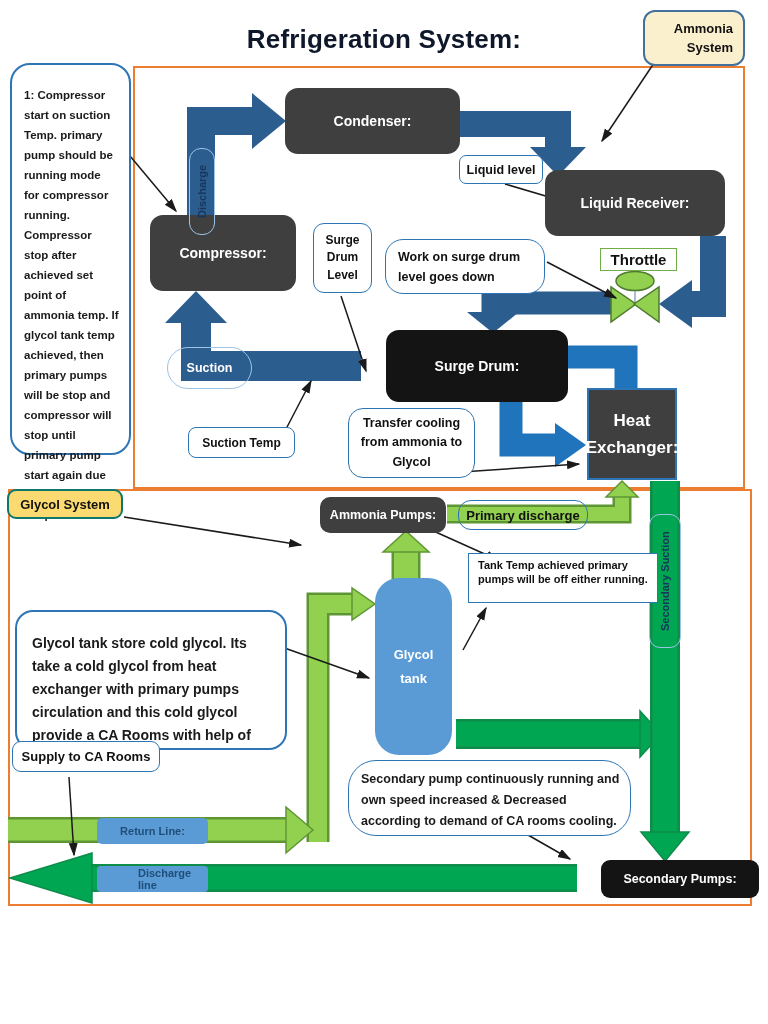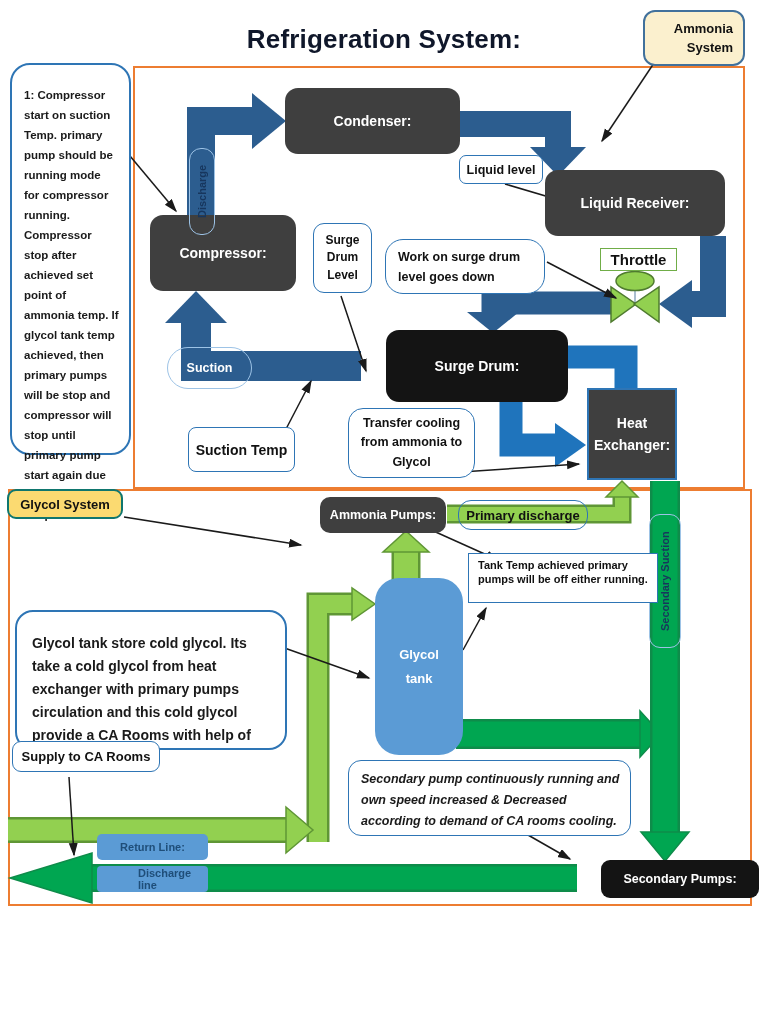--- a/index.html
+++ b/index.html
@@ -131,40 +131,40 @@
   <div id="title" class="abs">Refrigeration System:</div>
 
   <div class="abs tag" style="left:643px;top:10px;width:102px;height:56px;background:#fbf0ce;border:2px solid #41719c;border-radius:12px;padding:2px 10px;line-height:1.5;">Ammonia System</div>
 
   <div class="abs note" style="left:10px;top:63px;width:121px;height:392px;border-radius:20px;padding:20px 10px 0 12px;font-size:11.5px;line-height:20px;">1: Compressor start on suction Temp. primary pump should be running mode for compressor running. Compressor stop after achieved set point of ammonia temp. If glycol tank temp achieved, then primary pumps will be stop and compressor will stop until primary pump start again due to high glycol temp.</div>
 
   <div class="abs node" style="left:285px;top:88px;width:175px;height:66px;">Condenser:</div>
   <div class="abs node" style="left:150px;top:215px;width:146px;height:76px;">Compressor:</div>
   <div class="abs node" style="left:545px;top:170px;width:180px;height:66px;">Liquid Receiver:</div>
   <div class="abs node black" style="left:360px;top:330px;width:182px;height:72px;">Surge Drum:</div>
-  <div class="abs node" style="left:587px;top:388px;width:90px;height:92px;border-radius:0;border:2.5px solid #2e75b5;font-size:14px;line-height:1.6;padding:0 8px;">Heat Exchanger:</div>
+  <div class="abs node" style="left:587px;top:388px;width:90px;height:92px;border-radius:0;border:2.5px solid #2e75b5;font-size:17px;line-height:1.6;padding:0 8px;">Heat Exchanger:</div>
 
   <div class="abs vtext pill" style="left:189px;top:148px;width:26px;height:87px;border-radius:12px;">Discharge</div>
   <div class="abs pill" style="left:167px;top:347px;width:85px;height:42px;border-radius:21px;display:flex;align-items:center;justify-content:center;color:#fff;font-size:12.5px;">Suction</div>
 
   <div class="abs lbl" style="left:459px;top:155px;width:84px;height:29px;border-radius:7px;">Liquid level</div>
   <div class="abs lbl" style="left:313px;top:223px;width:59px;height:70px;border-radius:11px;font-size:12px;line-height:1.45;padding:2px;">Surge Drum Level</div>
   <div class="abs lbl" style="left:385px;top:239px;width:160px;height:55px;border-radius:18px;justify-content:flex-start;text-align:left;padding:4px 12px;line-height:1.6;">Work on surge drum level goes down</div>
   <div class="abs lbl" style="left:600px;top:248px;width:77px;height:23px;border:1.6px solid #70ad47;border-radius:0;font-size:15px;text-align:right;">Throttle</div>
-  <div class="abs lbl" style="left:188px;top:427px;width:107px;height:45px;font-size:14px;">Suction Temp</div>
+  <div class="abs lbl" style="left:188px;top:427px;width:107px;height:31px;font-size:12px;">Suction Temp</div>
   <div class="abs lbl" style="left:348px;top:408px;width:127px;height:70px;border-radius:15px;line-height:1.55;padding:2px 8px;">Transfer cooling from ammonia to Glycol</div>
 
   <div class="abs tag" style="left:7px;top:489px;width:116px;height:30px;background:#fbda71;border:2px solid #0f766e;border-radius:9px;">Glycol System</div>
 
   <div class="abs node" style="left:320px;top:497px;width:126px;height:36px;border-radius:10px;font-size:12.5px;">Ammonia Pumps:</div>
-  <div class="abs" style="left:375px;top:578px;width:88px;height:177px;background:#5b9bd5;border-radius:24px;display:flex;align-items:center;justify-content:center;text-align:center;color:#fff;font-size:13px;line-height:1.8;padding:0 14px;">Glycol tank</div>
+  <div class="abs" style="left:375px;top:578px;width:77px;height:177px;background:#5b9bd5;border-radius:24px;display:flex;align-items:center;justify-content:center;text-align:center;color:#fff;font-size:13px;line-height:1.8;padding:0 14px;">Glycol tank</div>
   <div class="abs node black" style="left:575px;top:860px;width:158px;height:38px;border-radius:9px;font-size:12.5px;">Secondary Pumps:</div>
 
   <div class="abs lbl" style="left:458px;top:500px;width:130px;height:30px;border-radius:13px;background:transparent;font-size:13px;">Primary discharge</div>
   <div class="abs vtext pill" style="left:649px;top:514px;width:32px;height:134px;border-radius:11px;">Secondary Suction</div>
   <div class="abs" style="left:468px;top:553px;width:190px;height:50px;background:#fff;border:1.4px solid #2e75b5;font-size:11px;line-height:14px;padding:4px 9px;">Tank Temp achieved primary pumps will be off either running.</div>
   <div class="abs note" style="left:15px;top:578px;width:272px;height:140px;padding:20px 13px 0 15px;font-size:14px;line-height:23px;margin-top:32px;">Glycol tank store cold glycol. Its take a cold glycol from heat exchanger with primary pumps circulation and this cold glycol provide a CA Rooms with help of secondary pumps.</div>
   <div class="abs lbl" style="left:12px;top:741px;width:148px;height:31px;border-radius:9px;font-size:13px;">Supply to CA Rooms</div>
-  <div class="abs note" style="left:348px;top:760px;width:283px;height:76px;border-radius:13px;border-width:1.6px;padding:8px 3px 0 12px;font-size:12.5px;line-height:21px;font-style:italic;">Secondary pump continuously running and own speed increased &amp; Decreased according to demand of CA rooms cooling.</div>
-  <div class="abs bluechip" style="left:97px;top:818px;width:111px;height:26px;margin-top:16px;">Return Line:</div>
+  <div class="abs note" style="left:348px;top:760px;width:283px;height:76px;border-radius:28px;border-width:1.6px;padding:8px 3px 0 12px;font-size:12.5px;line-height:21px;">Secondary pump continuously running and own speed increased &amp; Decreased according to demand of CA rooms cooling.</div>
+  <div class="abs bluechip" style="left:97px;top:818px;width:111px;height:26px;">Return Line:</div>
   <div class="abs bluechip" style="left:97px;top:866px;width:111px;height:26px;border-radius:4px;padding-left:41px;">Discharge line</div>
 
 </div>
 
 </body></html>

